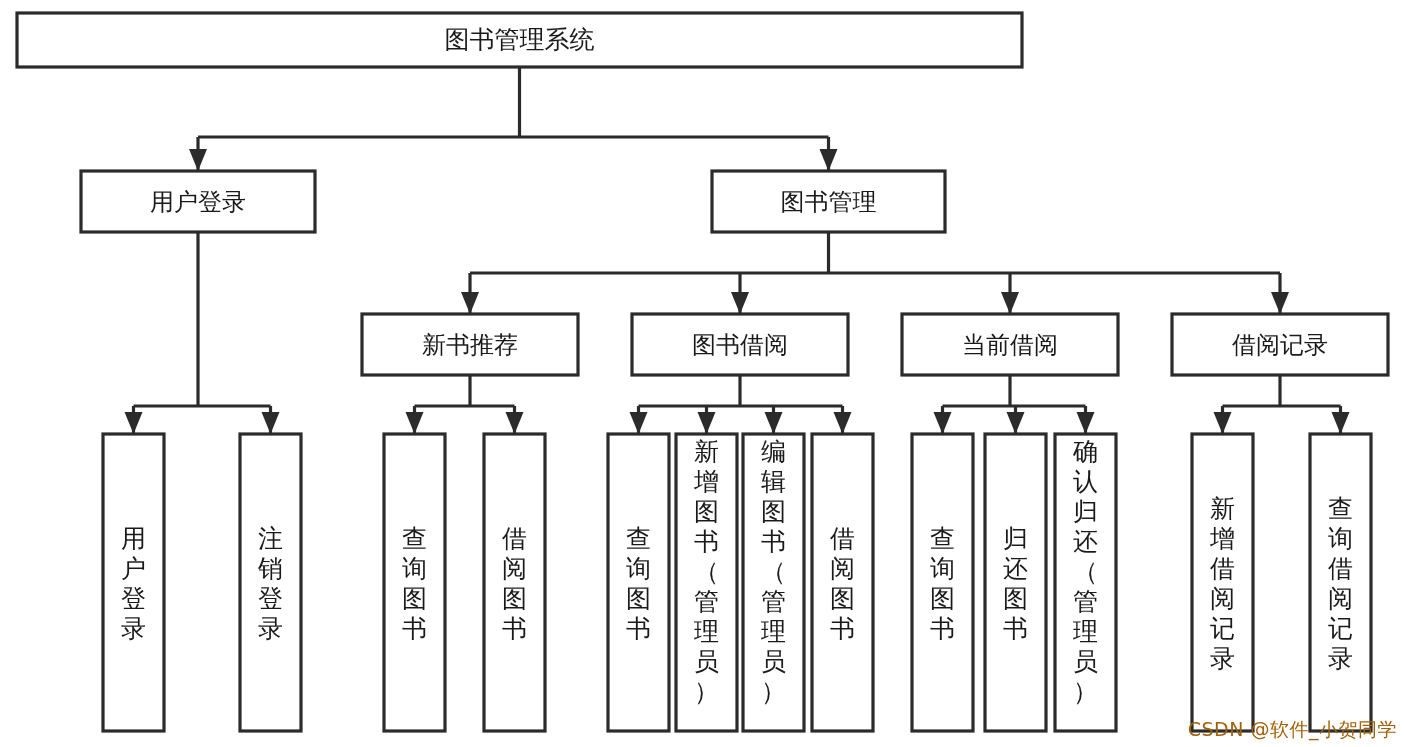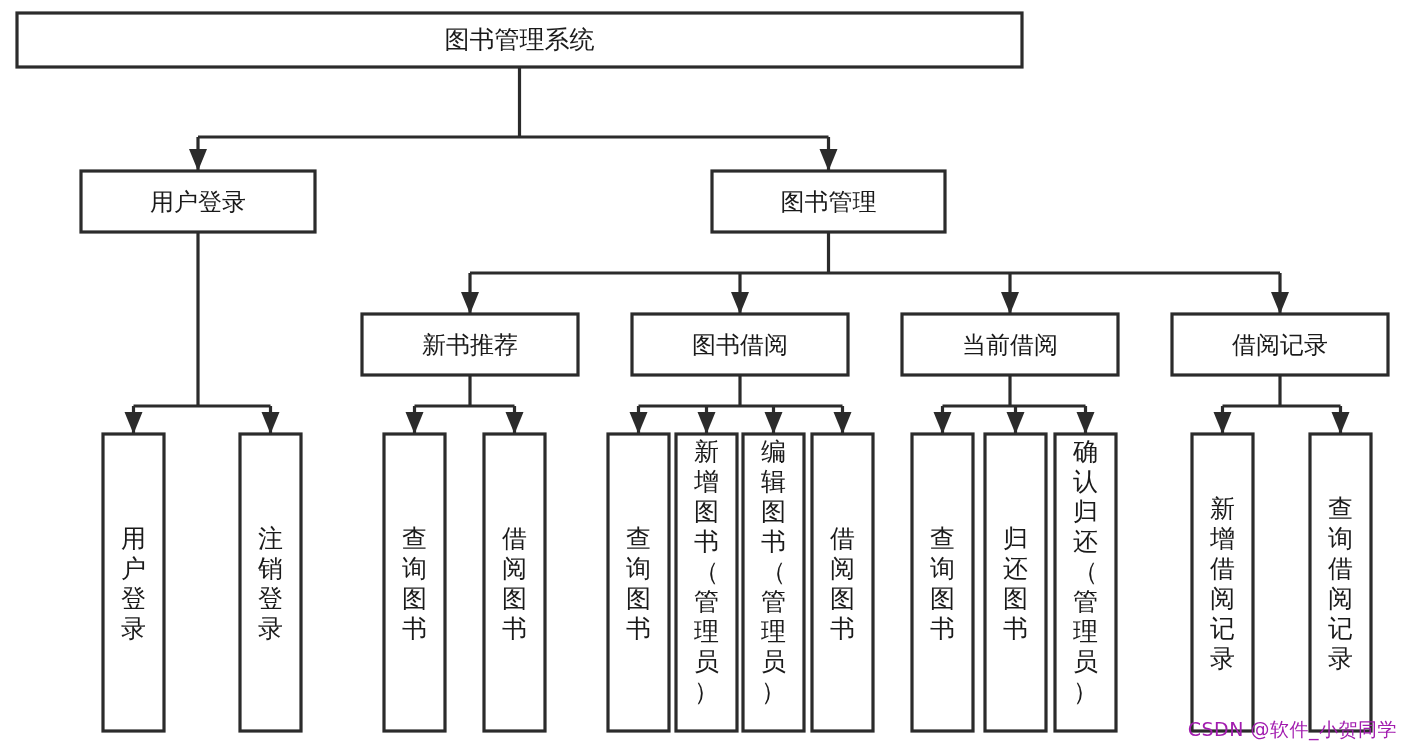--- a/index.html
+++ b/index.html
@@ -61,21 +61,21 @@
     font-size: 25px;
     fill: #1a1a1a;
     text-anchor: middle;
   }
   .watermark {
     position: absolute;
     right: 8px;
     bottom: 4px;
     font-family: "DejaVu Sans", "Liberation Sans", sans-serif;
     font-size: 19px;
-    color: #a21caf;
+    color: #a16207;
     letter-spacing: 0.5px;
     white-space: nowrap;
     user-select: none;
   }
 </style>
 </head>
 <body>
 
 <div id="diagram-root">
   <svg id="flowchart" viewBox="0 0 1405 747" xmlns="http://www.w3.org/2000/svg">

